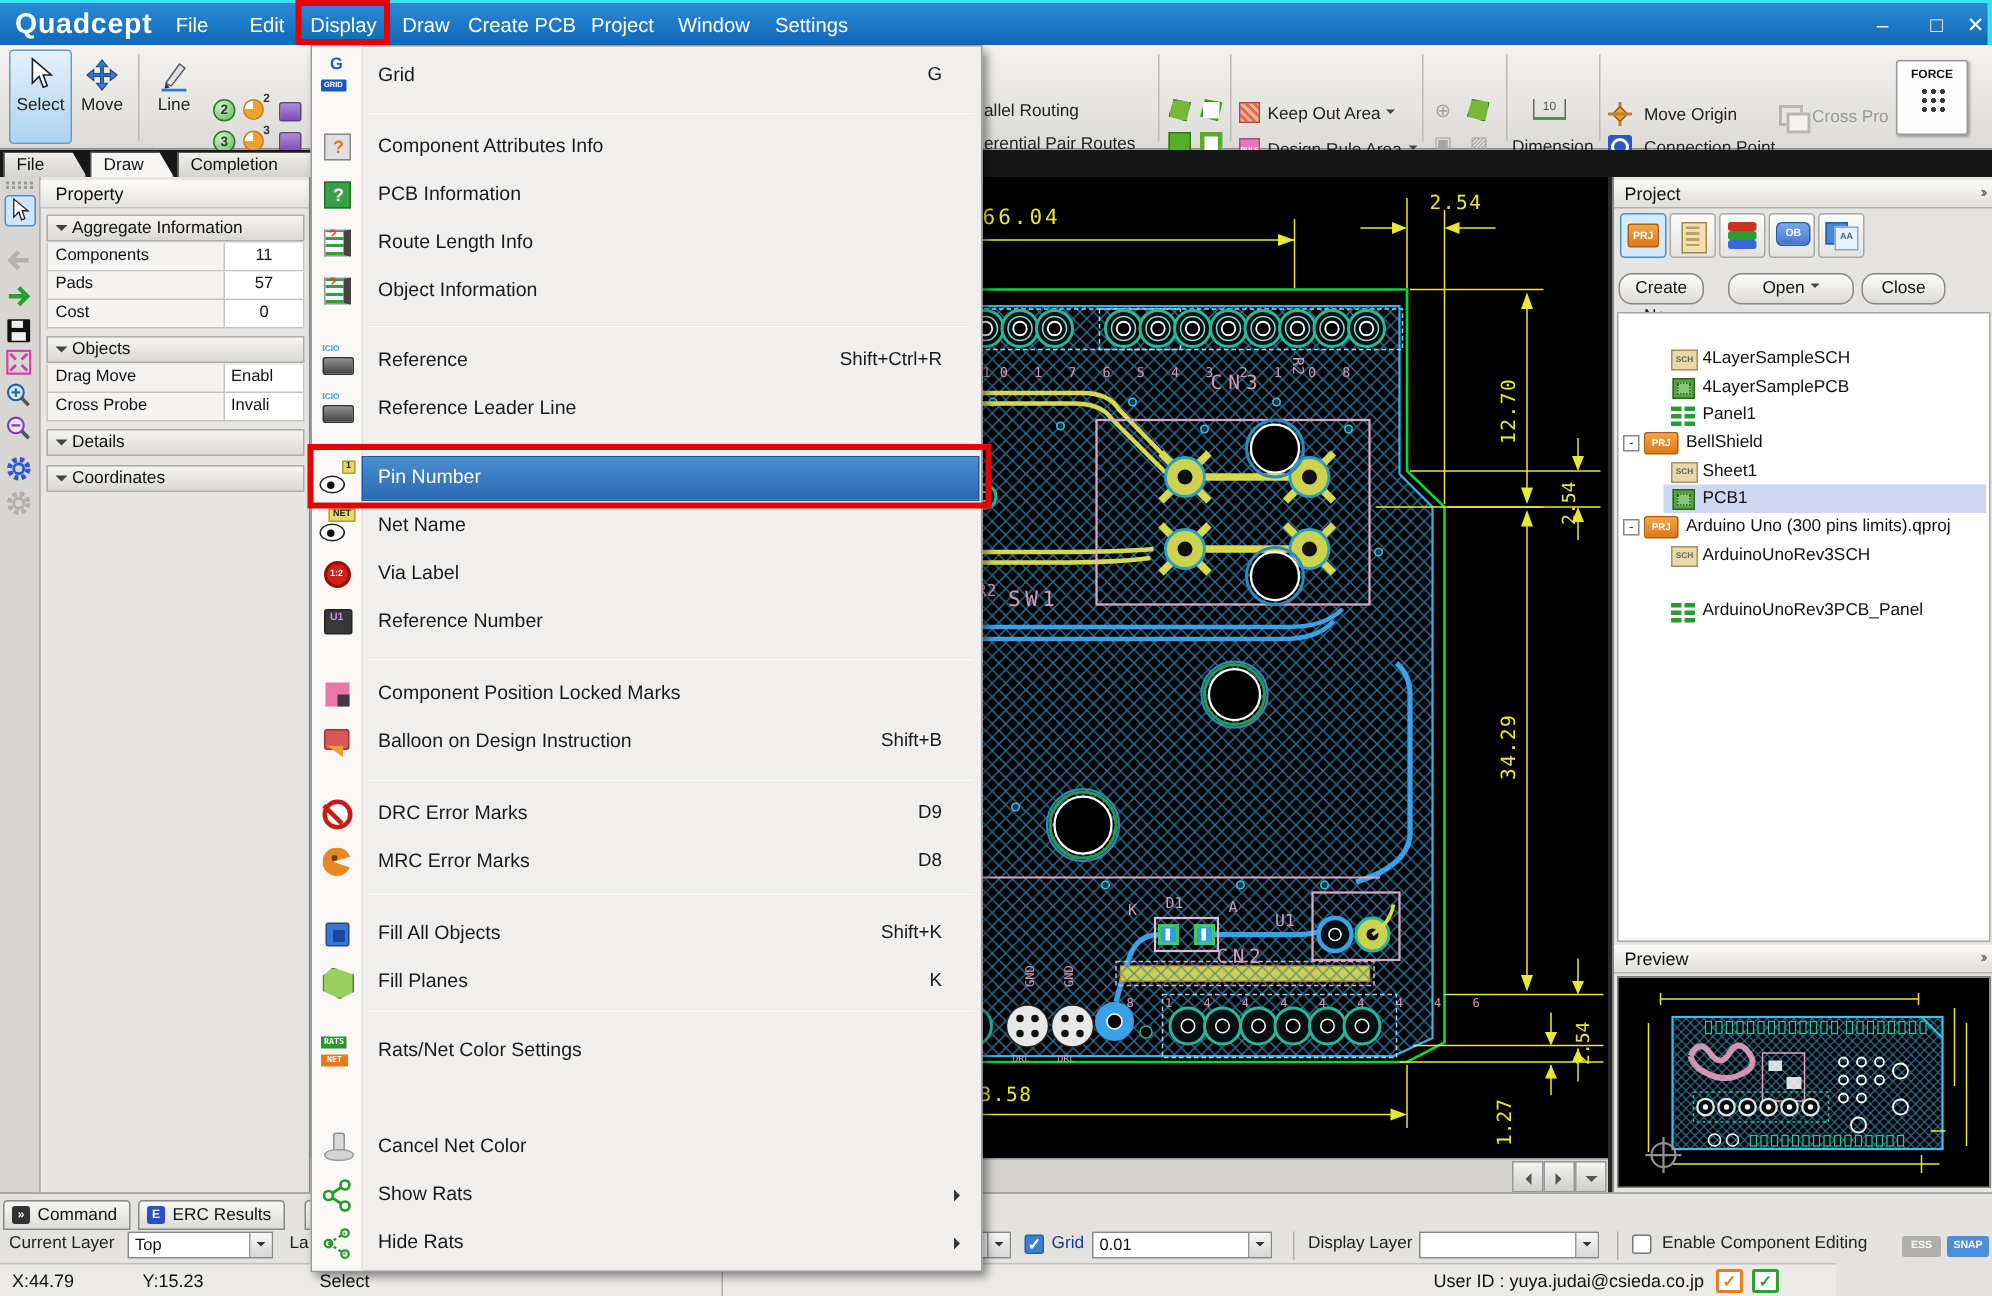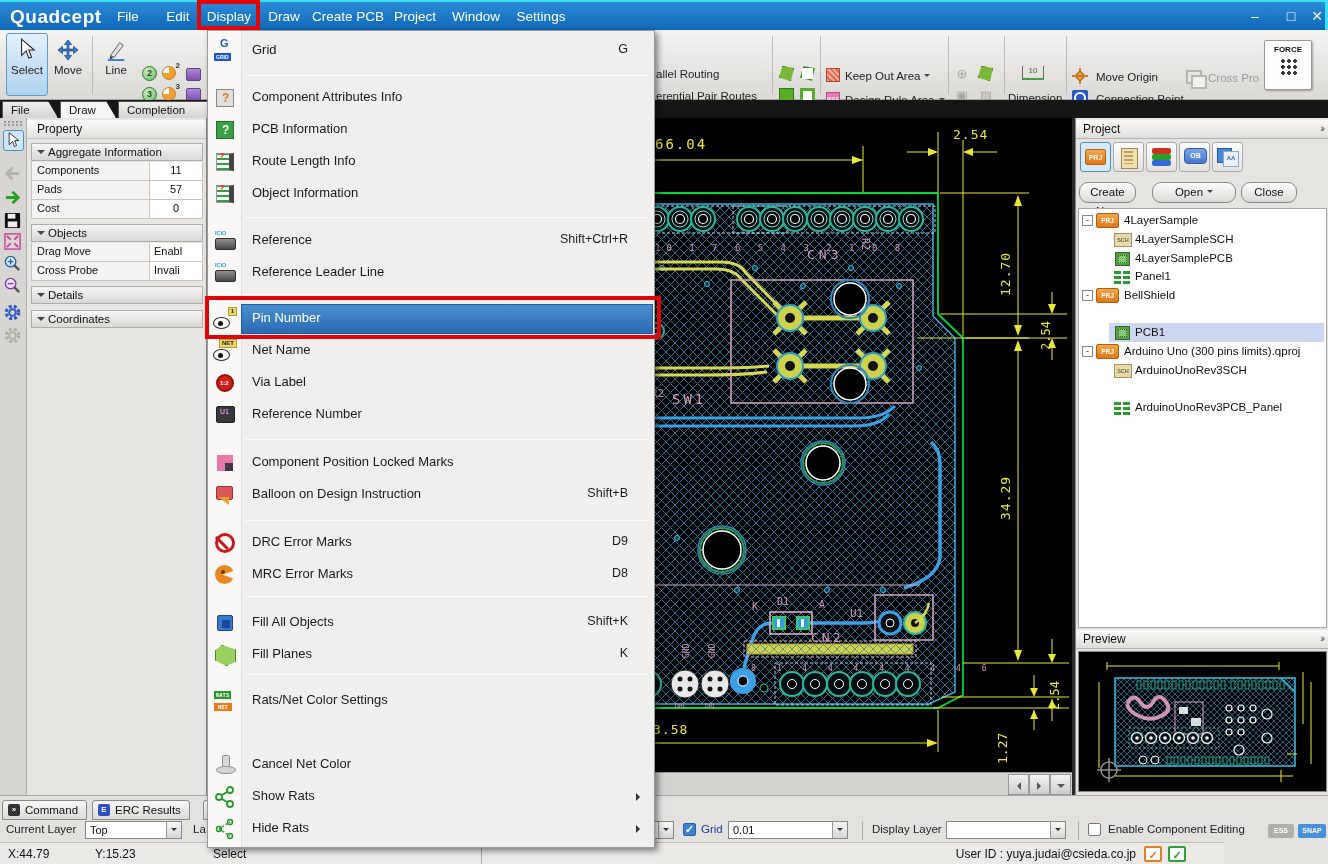--- a/index.html
+++ b/index.html
@@ -690,41 +690,40 @@
   </div>
   <div class="pbtn sel pi-prj" style="left:4px"></div>
   <div class="pbtn pi-comp" style="left:37px"></div>
   <div class="pbtn pi-layers" style="left:70px"></div>
   <div class="pbtn pi-ob" style="left:103px"></div>
   <div class="pbtn pi-win" style="left:136px"></div>
   <div class="pbtn2" style="left:3px;width:57px">Create New</div>
   <div class="pbtn2" style="left:76px;width:84px"><span>Open</span><span class="ddtri"></span></div>
   <div class="pbtn2" style="left:165px;width:56px">Close</div>
   <div id="tree">
-    <div class="trow lvl0" style="top:2px">
-        <span class="t-exp"></span>
-        <span class="t-prj"></span>
-        <span class="tl">4LayerSample</span>
-      </div>
     <div class="trow lvl1" style="top:21px">
         <span class="t-sch"></span>
         <span class="tl">4LayerSampleSCH</span>
       </div>
     <div class="trow lvl1" style="top:40px">
         <span class="t-pcb"></span>
         <span class="tl">4LayerSamplePCB</span>
       </div>
     <div class="trow lvl1" style="top:58px">
         <span class="t-panel"></span>
         <span class="tl">Panel1</span>
       </div>
     <div class="trow lvl0" style="top:77px">
         <span class="t-exp"></span>
         <span class="t-prj"></span>
         <span class="tl">BellShield</span>
+      </div>
+    <div class="trow lvl1" style="top:96px">
+        <span class="t-sch"></span>
+        <span class="tl">Sheet1</span>
       </div>
     <div class="trow lvl1 sel" style="top:114px">
         <span class="t-pcb"></span>
         <span class="tl">PCB1</span>
       </div>
     <div class="trow lvl0" style="top:133px">
         <span class="t-exp"></span>
         <span class="t-prj"></span>
         <span class="tl">Arduino Uno (300 pins limits).qproj</span>
       </div>

